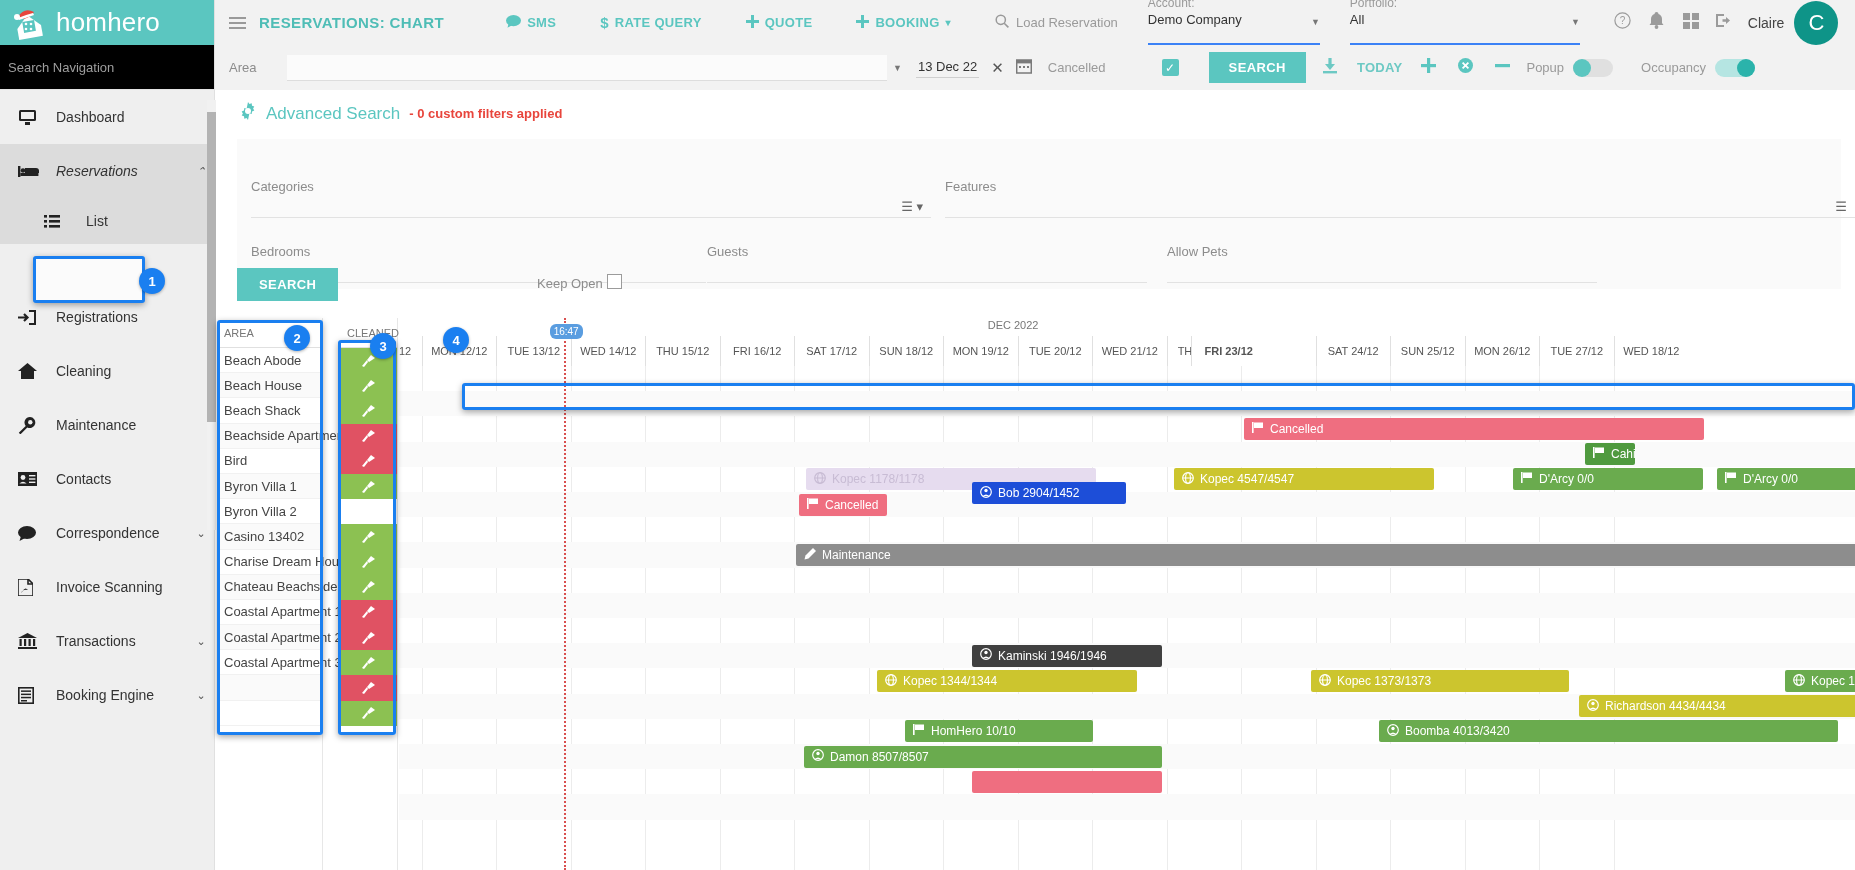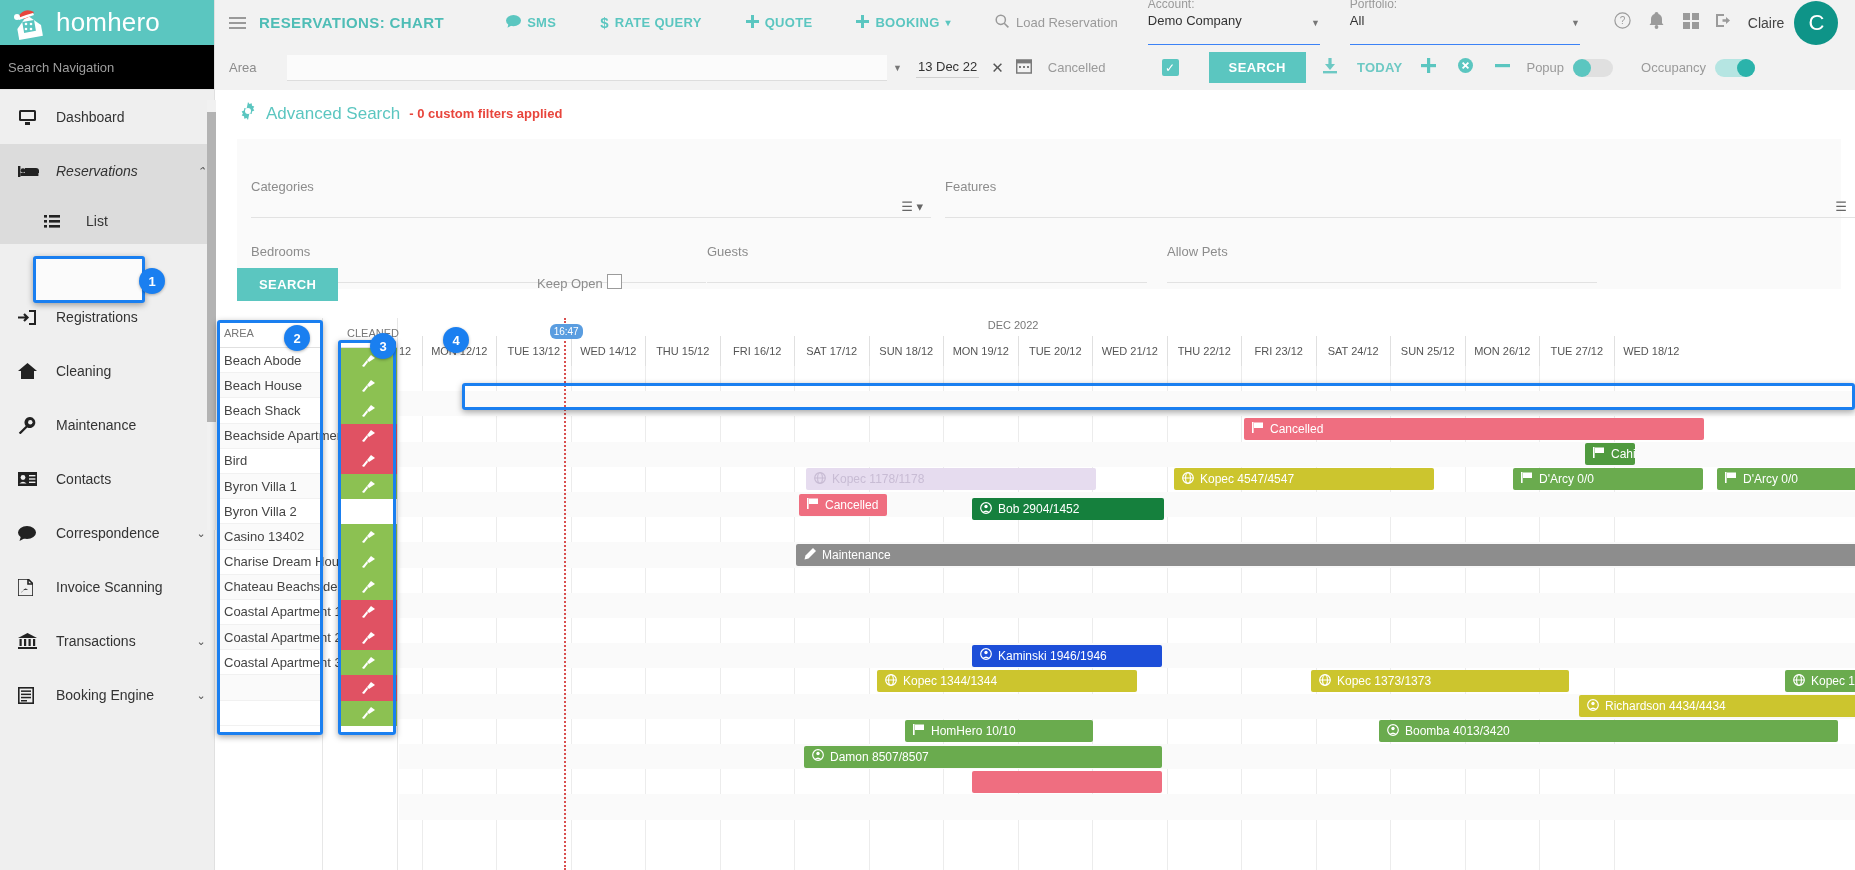--- a/index.html
+++ b/index.html
@@ -61,21 +61,21 @@
     background: #f2f2f2; display: flex; align-items: center;
   }
   .hamburger { width: 44px; display: flex; flex-direction: column; gap: 3px; align-items: center; cursor: pointer; }
   .hamburger i { display: block; width: 17px; height: 2px; background: #9a9a9a; }
   .page-title { color: #4fbdb6; font-weight: bold; font-size: 15px; letter-spacing: .4px; margin-right: 40px; }
   .tb-act { display: flex; align-items: center; gap: 6px; color: #5bc6c0; font-size: 13px; font-weight: bold; margin: 0 22px; cursor: pointer; letter-spacing: .3px; }
   .tb-act .gl { font-size: 15px; }
   .load-res { display: flex; align-items: center; gap: 7px; color: #9a9a9a; font-size: 13px; margin-left: 22px; cursor: pointer; }
   .selgrp { display: flex; flex-direction: column; justify-content: center; margin-left: 30px; }
   .selgrp .cap { color: #9a9a9a; font-size: 12px; margin-bottom: 2px; }
-  .selgrp .row { display: flex; align-items: flex-end; border-bottom: 4px solid #3b82f6; padding-bottom: 16px; }
+  .selgrp .row { display: flex; align-items: flex-end; border-bottom: 7px solid #3b82f6; padding-bottom: 16px; }
   .selgrp .val { color: #333; font-size: 13px; }
   .selgrp .arr { color: #777; font-size: 9px; margin-left: auto; padding-left: 8px; }
   .w-acct { width: 172px; } .w-port { width: 230px; }
   .tb-ic { width: 34px; text-align: center; color: #9b9b9b; font-size: 16px; cursor: pointer; }
   .user-name { color: #444; font-size: 14px; margin: 0 10px 0 6px; }
   .avatar {
     width: 44px; height: 44px; border-radius: 50%; background: #0e9488;
     color: #fff; display: flex; align-items: center; justify-content: center;
     font-size: 22px; flex: none;
   }
@@ -671,21 +671,21 @@
           <div class="dcell" style="left: 97px; width: 74.5px;">TUE 13/12</div>
           <div class="dcell" style="left: 171.5px; width: 74.5px;">WED 14/12</div>
           <div class="dcell" style="left: 246px; width: 74.5px;">THU 15/12</div>
           <div class="dcell" style="left: 320.5px; width: 74.5px;">FRI 16/12</div>
           <div class="dcell" style="left: 395px; width: 74.5px;">SAT 17/12</div>
           <div class="dcell" style="left: 469.5px; width: 74.5px;">SUN 18/12</div>
           <div class="dcell" style="left: 544px; width: 74.5px;">MON 19/12</div>
           <div class="dcell" style="left: 618.5px; width: 74.5px;">TUE 20/12</div>
           <div class="dcell" style="left: 693px; width: 74.5px;">WED 21/12</div>
           <div class="dcell" style="left: 767.5px; width: 74.5px;">THU 22/12</div>
-          <div class="dcell" style="left: 842px; width: 74.5px;">FRI 23/12</div>
+          <div class="dcell" style="left: 792px; width: 74.5px; font-weight: bold;">FRI 23/12</div>
           <div class="dcell" style="left: 916.5px; width: 74.5px;">SAT 24/12</div>
           <div class="dcell" style="left: 991px; width: 74.5px;">SUN 25/12</div>
           <div class="dcell" style="left: 1065.5px; width: 74.5px;">MON 26/12</div>
           <div class="dcell" style="left: 1140px; width: 74.5px;">TUE 27/12</div>
           <div class="dcell" style="left: 1214.5px; width: 74.5px;">WED 18/12</div>
         </div>
       <div class="nowchip" id="nowchip" style="left: 150.64px;">16:47</div>
       <div class="gridlines" id="gridlines">
           <div class="vline" style="left: 22.5px;"></div>
           <div class="vline" style="left: 97px;"></div>
@@ -768,35 +768,35 @@
               </svg></span>
             <span>D'Arcy 0/0</span>
           </div>
           <div class="bar" style="left: 400px; width: 88px; top: 175.6px; background: rgb(239, 110, 128); color: rgb(255, 255, 255);">
             <span class="bi"><svg width="12" height="11" viewBox="0 0 12 11">
                 <rect x="0" y="0" width="1.6" height="11" fill="currentColor"></rect>
                 <path d="M2 0.6 h9 v5.4 h-9 z" fill="currentColor"></path>
               </svg></span>
             <span>Cancelled</span>
           </div>
-          <div class="bar" style="left: 573px; width: 192px; top: 180px; background: #15803d; color: rgb(255, 255, 255);">
+          <div class="bar" style="left: 573px; width: 154px; top: 164px; background: #1d4ed8; color: rgb(255, 255, 255);">
             <span class="bi"><svg width="12" height="12" viewBox="0 0 12 12">
                 <circle cx="6" cy="6" r="5.3" fill="none" stroke="currentColor" stroke-width="1.2"></circle>
                 <circle cx="6" cy="4.5" r="1.7" fill="currentColor"></circle>
                 <path d="M2.8 10 q3.2 -3 6.4 0 z" fill="currentColor"></path>
               </svg></span>
             <span>Bob 2904/1452</span>
           </div>
           <div class="bar" style="left: 397px; width: 1240px; top: 226px; background: rgb(141, 141, 141); color: rgb(255, 255, 255);">
             <span class="bi"><svg width="12" height="12" viewBox="0 0 12 12">
                 <path d="M9 0 l3 3 l-7.5 7.5 l-4 1 l1 -4 z" fill="currentColor"></path>
               </svg></span>
             <span>Maintenance</span>
           </div>
-          <div class="bar" style="left: 573px; width: 190px; top: 326.8px; background: #1d4ed8; color: rgb(255, 255, 255);">
+          <div class="bar" style="left: 573px; width: 190px; top: 326.8px; background: #404040; color: rgb(255, 255, 255);">
             <span class="bi"><svg width="12" height="12" viewBox="0 0 12 12">
                 <circle cx="6" cy="6" r="5.3" fill="none" stroke="currentColor" stroke-width="1.2"></circle>
                 <circle cx="6" cy="4.5" r="1.7" fill="currentColor"></circle>
                 <path d="M2.8 10 q3.2 -3 6.4 0 z" fill="currentColor"></path>
               </svg></span>
             <span>Kaminski 1946/1946</span>
           </div>
           <div class="bar" style="left: 478px; width: 260px; top: 352px; background: rgb(204, 197, 46); color: rgb(255, 255, 255);">
             <span class="bi"><svg width="12" height="12" viewBox="0 0 12 12">
                 <circle cx="6" cy="6" r="5.3" fill="none" stroke="currentColor" stroke-width="1.2"></circle>

